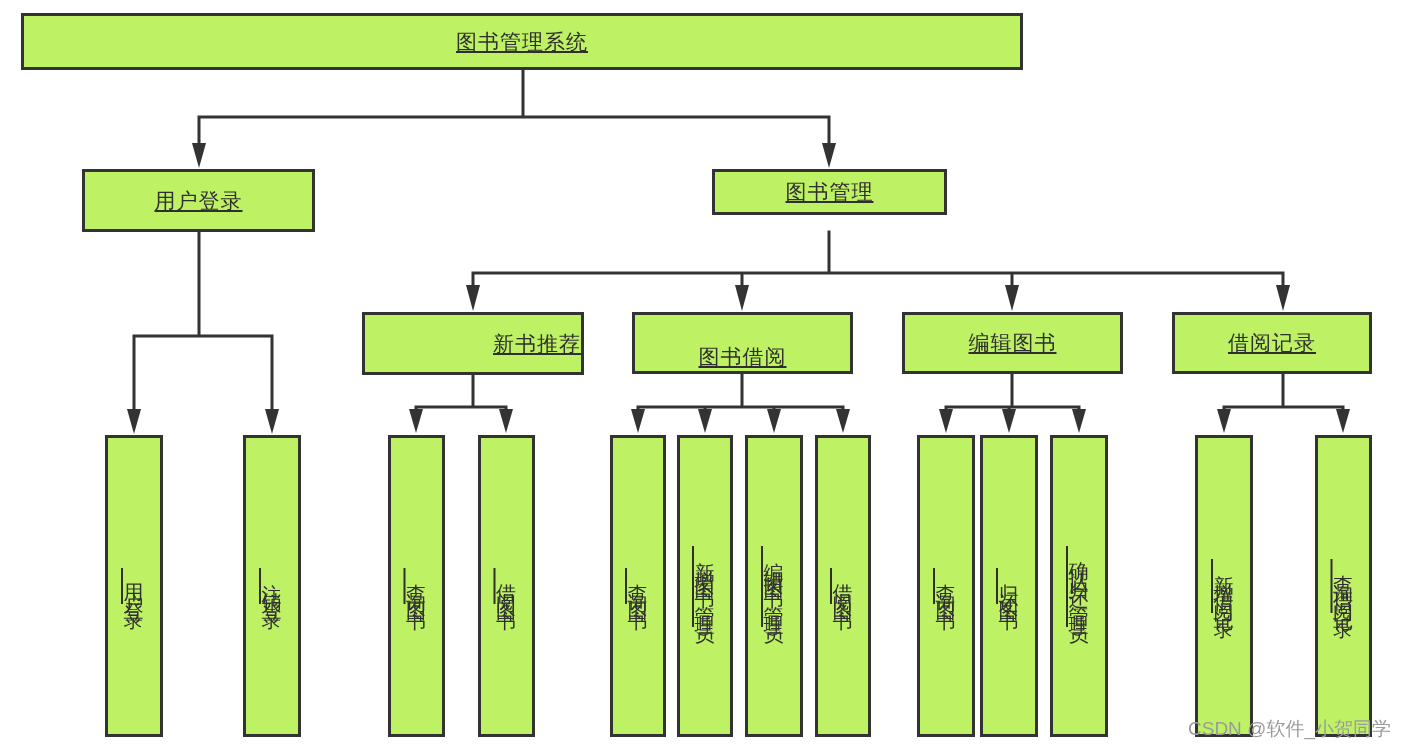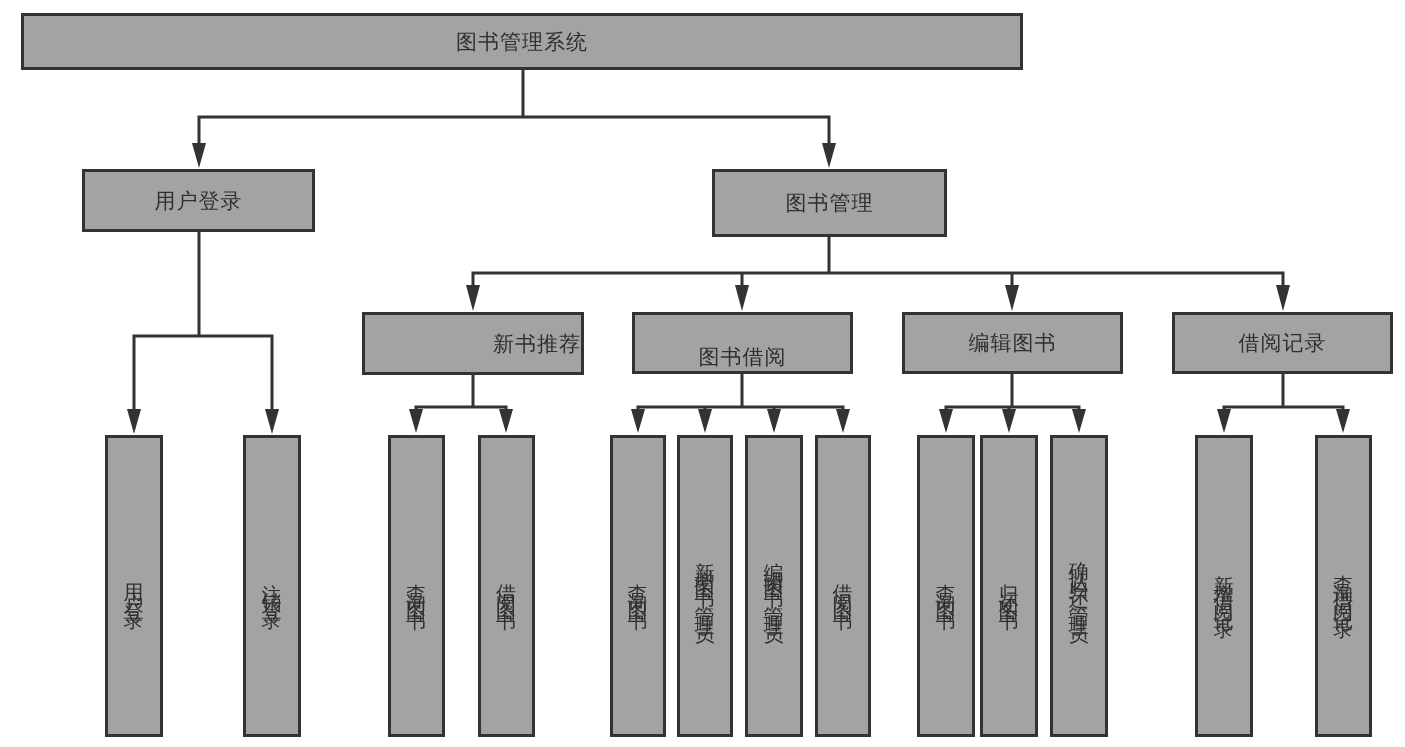--- a/index.html
+++ b/index.html
@@ -15,24 +15,25 @@
     overflow:hidden;
     font-family:"Liberation Sans","DejaVu Sans",sans-serif;
   }
   #connectors{position:absolute;left:0;top:0;width:1405px;height:747px;z-index:1;}
   .cline{stroke:var(--line);stroke-width:3px;fill:none;stroke-linecap:square;}
   .ah{fill:var(--line);stroke:none;}
   .box{
     position:absolute;
     box-sizing:border-box;
     border:3px solid var(--line);
-    background:#a3a3a3;
+    background:#bef264;
     display:flex;align-items:center;justify-content:center;
     color:var(--text);
     z-index:2;
+    text-decoration:underline;
   }
   .h{font-size:21px;letter-spacing:1px;white-space:nowrap;}
   .v{
     writing-mode:vertical-rl;
     text-orientation:mixed;
     font-size:20px;
     letter-spacing:9px;
     line-height:1;
     text-align:center;
   }
@@ -100,34 +101,34 @@
     </g>
   </svg>
 
   <div class="box h" style="left:21px;top:13px;width:1002px;height:57px;">
     <span>图书管理系统</span>
   </div>
 
   <div class="box h" style="left:82px;top:169px;width:233px;height:63px;">
     <span>用户登录</span>
   </div>
-  <div class="box h" style="left:712px;top:169px;width:235px;height:68px;">
+  <div class="box h" style="left:712px;top:169px;width:235px;height:46px;">
     <span>图书管理</span>
   </div>
 
   <div class="box h" style="left:362px;top:312px;width:222px;height:63px;justify-content:flex-end;">
     <span>新书推荐</span>
   </div>
   <div class="box h" style="left:632px;top:312px;width:221px;height:62px;align-items:flex-end;">
     <span>图书借阅</span>
   </div>
   <div class="box h" style="left:902px;top:312px;width:221px;height:62px;">
     <span>编辑图书</span>
   </div>
-  <div class="box h" style="left:1172px;top:312px;width:221px;height:62px;text-align:center;">
+  <div class="box h" style="left:1172px;top:312px;width:200px;height:62px;text-align:center;">
     <span>借阅记录</span>
   </div>
 
   <div class="box v" style="left:105px;top:435px;width:58px;height:302px;">
     <span>用户登录</span>
   </div>
   <div class="box v" style="left:243px;top:435px;width:58px;height:302px;">
     <span>注销登录</span>
   </div>
 
@@ -161,14 +162,15 @@
     <span>确认归还（管理员）</span>
   </div>
 
   <div class="box v" style="left:1195px;top:435px;width:58px;height:302px;">
     <span>新增借阅记录</span>
   </div>
   <div class="box v" style="left:1315px;top:435px;width:57px;height:302px;">
     <span>查询借阅记录</span>
   </div>
 
+  <div id="watermark">CSDN @软件_小贺同学</div>
 
 </div>
 
 </body></html>

